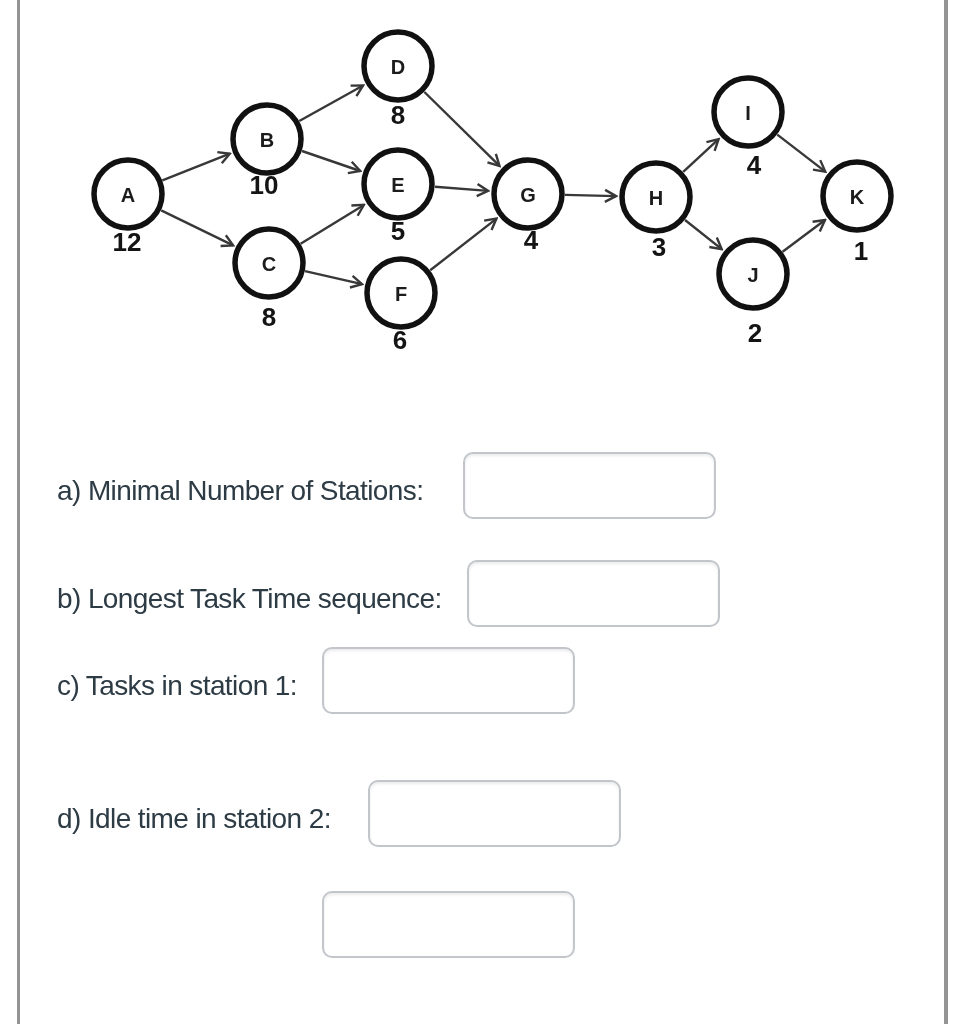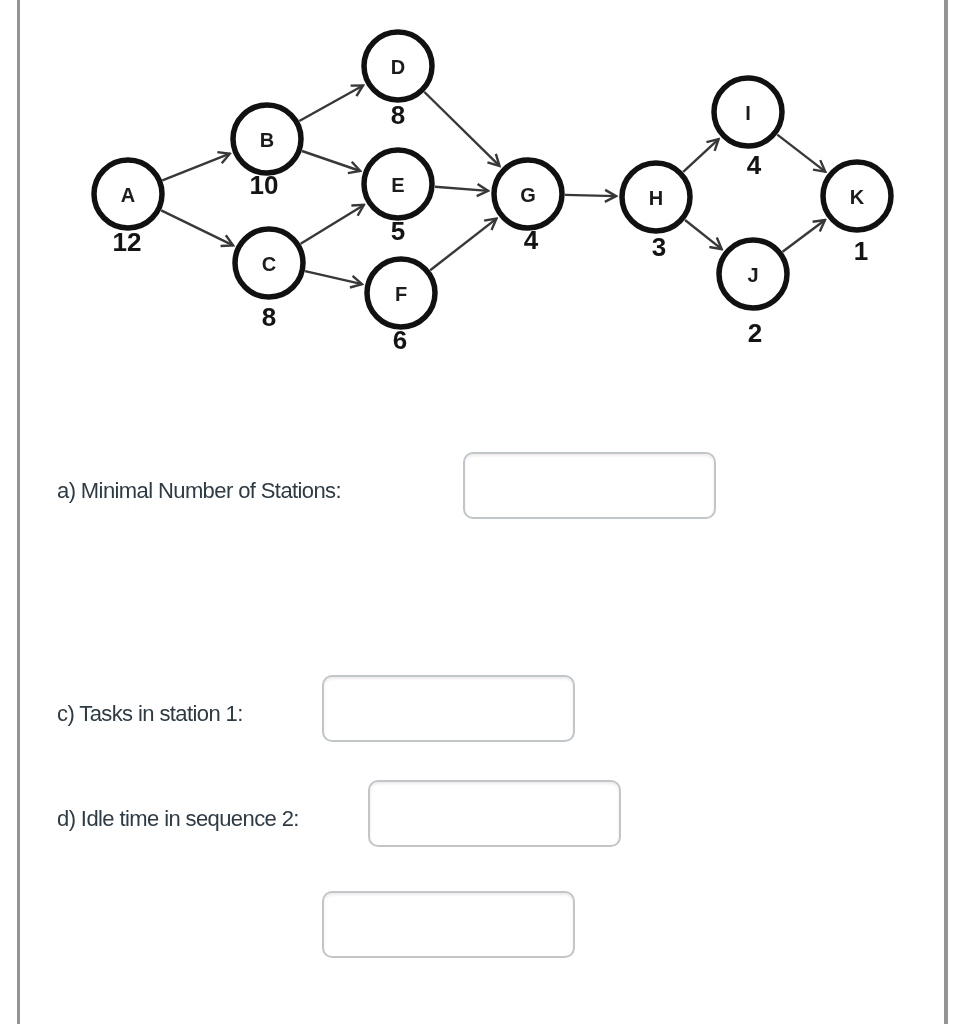--- a/index.html
+++ b/index.html
@@ -33,28 +33,28 @@
     font-family: "Liberation Sans", sans-serif;
     font-size: 26px; font-weight: 700;
     fill: #141414;
     text-anchor: middle;
     dominant-baseline: central;
   }
 
   .q-row { position: absolute; left: 0; right: 0; height: 67px; }
   #row-a { top: 452px; }
   #row-b { top: 560px; }
-  #row-c { top: 675px; padding-left: 12px; }
+  #row-c { top: 647px; padding-left: 12px; }
   #row-d { top: 780px; }
   #row-e { top: 891px; }
 
   .q-label {
     position: absolute; left: 57px; top: 39px;
     transform: translateY(-50%);
-    font-size: 22px;
+    font-size: 28px;
     letter-spacing: -0.6px;
     color: #2d3b45;
     white-space: nowrap;
   }
   .q-input {
     position: absolute; top: 0;
     width: 253px; height: 67px;
     background: #ffffff;
     border: 2px solid #c2c6cb;
     border-radius: 10px;
@@ -133,24 +133,28 @@
         <circle cx="857" cy="196" r="34" fill="#ffffff" stroke="#111111" stroke-width="5.5"></circle>
         <text x="857" y="197" class="node-letter">K</text>
         <text x="861" y="251" class="node-time">1</text>
       </g>
   </svg>
 
   <div class="q-row" id="row-a">
     <span class="q-label">a) Minimal Number of Stations:</span>
     <input class="q-input" type="text" aria-label="a) Minimal Number of Stations:" style="">
   </div>
+  <div class="q-row" id="row-b">
+    <span class="q-label">b) Longest Task Time sequence:</span>
+    <input class="q-input" type="text" aria-label="b) Longest Task Time sequence:" style="">
+  </div>
   <div class="q-row" id="row-c">
     <span class="q-label">c) Tasks in station 1:</span>
     <input class="q-input" type="text" aria-label="c) Tasks in station 1:" style="">
   </div>
   <div class="q-row" id="row-d">
-    <span class="q-label">d) Idle time in sequence 2:</span>
+    <span class="q-label">d) Idle time in station 2:</span>
     <input class="q-input" type="text" aria-label="d) Idle time in station 2:" style="">
   </div>
   <div class="q-row" id="row-e">
     <input class="q-input" type="text" aria-label="e) Tasks in station 3:" style="">
   </div>
 </div>
 
 </body></html>

